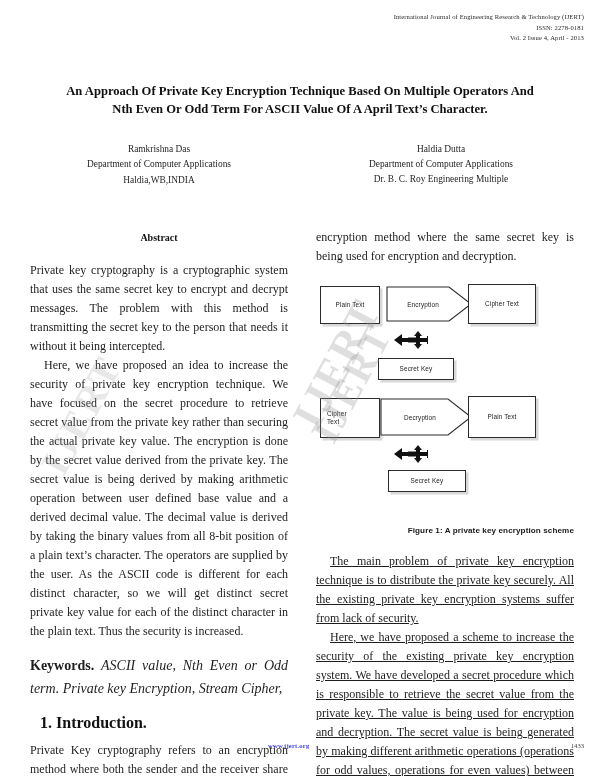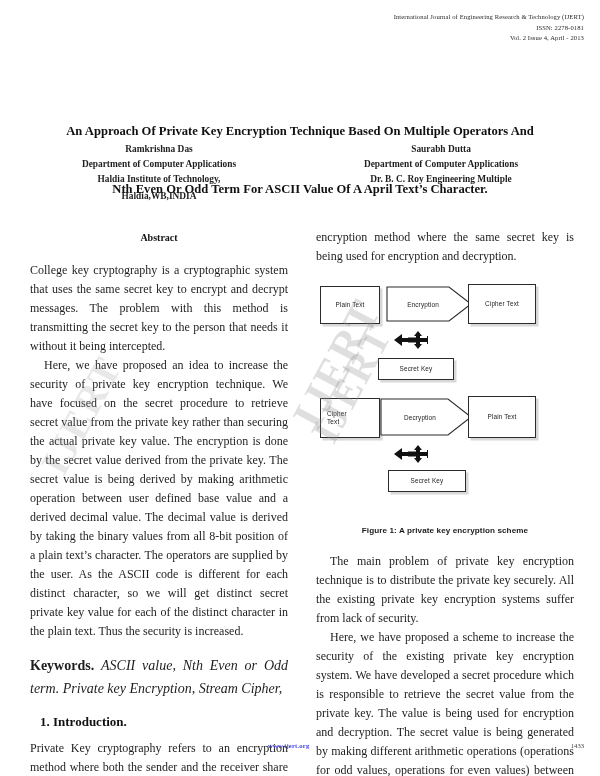--- a/index.html
+++ b/index.html
@@ -40,38 +40,38 @@
     position: absolute;
     top: 82px;
     left: 38px;
     width: 524px;
     text-align: center;
     font-size: 12.6px;
     font-weight: bold;
     line-height: 1.45;
     color: #111;
   }
-  .paper-title .tl-line { display: block; margin-top: 40px; }
+  .paper-title .tl-line { display: block; }
 
   
   .authors {
     position: absolute;
     top: 142px;
     left: 18px;
     width: 564px;
     display: flex;
   }
   .author-block {
     width: 50%;
     text-align: center;
     font-size: 9.4px;
     line-height: 1.62;
     color: #1f1f1f;
   }
-  .author-block .line { display: block; font-weight: bold; }
+  .author-block .line { display: block; }
   .author-block .line.spaced { margin-top: 1px; }
 
   
   .col-left {
     position: absolute;
     top: 232px;
     left: 30px;
     width: 258px;
   }
   .col-right {
@@ -82,37 +82,37 @@
   }
 
   .section-head {
     font-size: 10px;
     font-weight: bold;
     text-align: center;
     margin: 0 0 18px 0;
     color: #111;
   }
   .section-head-left {
-    font-size: 13px;
+    font-size: 16px;
     font-weight: bold;
     text-align: left;
     margin: 0 0 9px 10px;
     color: #111;
   }
 
   p.body {
     margin: 0 0 0 0;
     font-size: 12px;
     line-height: 1.585;
     text-align: justify;
     color: #1d1d1d;
     hyphens: none;
   }
   p.body + p.body { text-indent: 14px; }
-  p.body.indent { text-indent: 14px; }
+  p.body.indent { text-indent: 14px; text-decoration: underline; }
 
   .keywords {
     margin-top: 14px;
     font-size: 14px;
     line-height: 1.6;
     text-align: justify;
     color: #1d1d1d;
   }
   .keywords b { font-weight: bold; }
   .keywords i { font-style: italic; }
@@ -159,21 +159,21 @@
   }
   .dbl-arrow {
     position: absolute;
     width: 34px;
     height: 20px;
   }
   .fig-caption {
     position: absolute;
     left: 0;
     width: 258px;
-    text-align: center;
+    text-align: right;
     font-family: "Liberation Sans", sans-serif;
     font-size: 8.1px;
     font-weight: bold;
     color: #1a1a1a;
     letter-spacing: .1px;
   }
 
   
   .watermark {
     position: absolute;
@@ -233,33 +233,32 @@
 
   <div class="paper-title">
     <span class="tl-line">An Approach Of Private Key Encryption Technique Based On Multiple Operators And</span>
     <span class="tl-line">Nth Even Or Odd Term For ASCII Value Of A April Text’s Character.</span>
   </div>
 
   <div class="authors">
     <div class="author-block">
       <span class="line">Ramkrishna Das</span>
       <span class="line">Department of Computer Applications</span>
-      <span class="line">Haldia Institute of Technology,</span>
       <span class="line spaced">Haldia,WB,INDIA</span>
     </div>
     <div class="author-block">
-      <span class="line">Saurabh Dutta</span>
+      <span class="line">Haldia Dutta</span>
       <span class="line">Department of Computer Applications</span>
       <span class="line">Dr. B. C. Roy Engineering Multiple</span>
     </div>
   </div>
 
   <div class="col-left">
     <div class="section-head">Abstract</div>
-    <p class="body">College key cryptography is a cryptographic system that uses the same secret key to encrypt and decrypt messages. The problem with this method is transmitting the secret key to the person that needs it without it being intercepted.</p>
+    <p class="body">Private key cryptography is a cryptographic system that uses the same secret key to encrypt and decrypt messages. The problem with this method is transmitting the secret key to the person that needs it without it being intercepted.</p>
     <p class="body">Here, we have proposed an idea to increase the security of private key encryption technique. We have focused on the secret procedure to retrieve secret value from the private key rather than securing the actual private key value. The encryption is done by the secret value derived from the private key. The secret value is being derived by making arithmetic operation between user defined base value and a derived decimal value. The decimal value is derived by taking the binary values from all 8-bit position of a plain text’s character. The operators are supplied by the user. As the ASCII code is different for each distinct character, so we will get distinct secret private key value for each of the distinct character in the plain text. Thus the security is increased.</p>
 
     <div class="keywords">
       <b>Keywords.</b>
       <i>ASCII value, Nth Even or Odd term. Private key Encryption, Stream Cipher,</i>
     </div>
 
     <div style="height:14px"></div>
     <div class="section-head-left">1. Introduction.</div>
     <p class="body">Private Key cryptography refers to an encryption method where both the sender and the receiver share the same secret key or their keys are different, but they are related in an easily computable way. The Figure-4 represents a private key</p>

